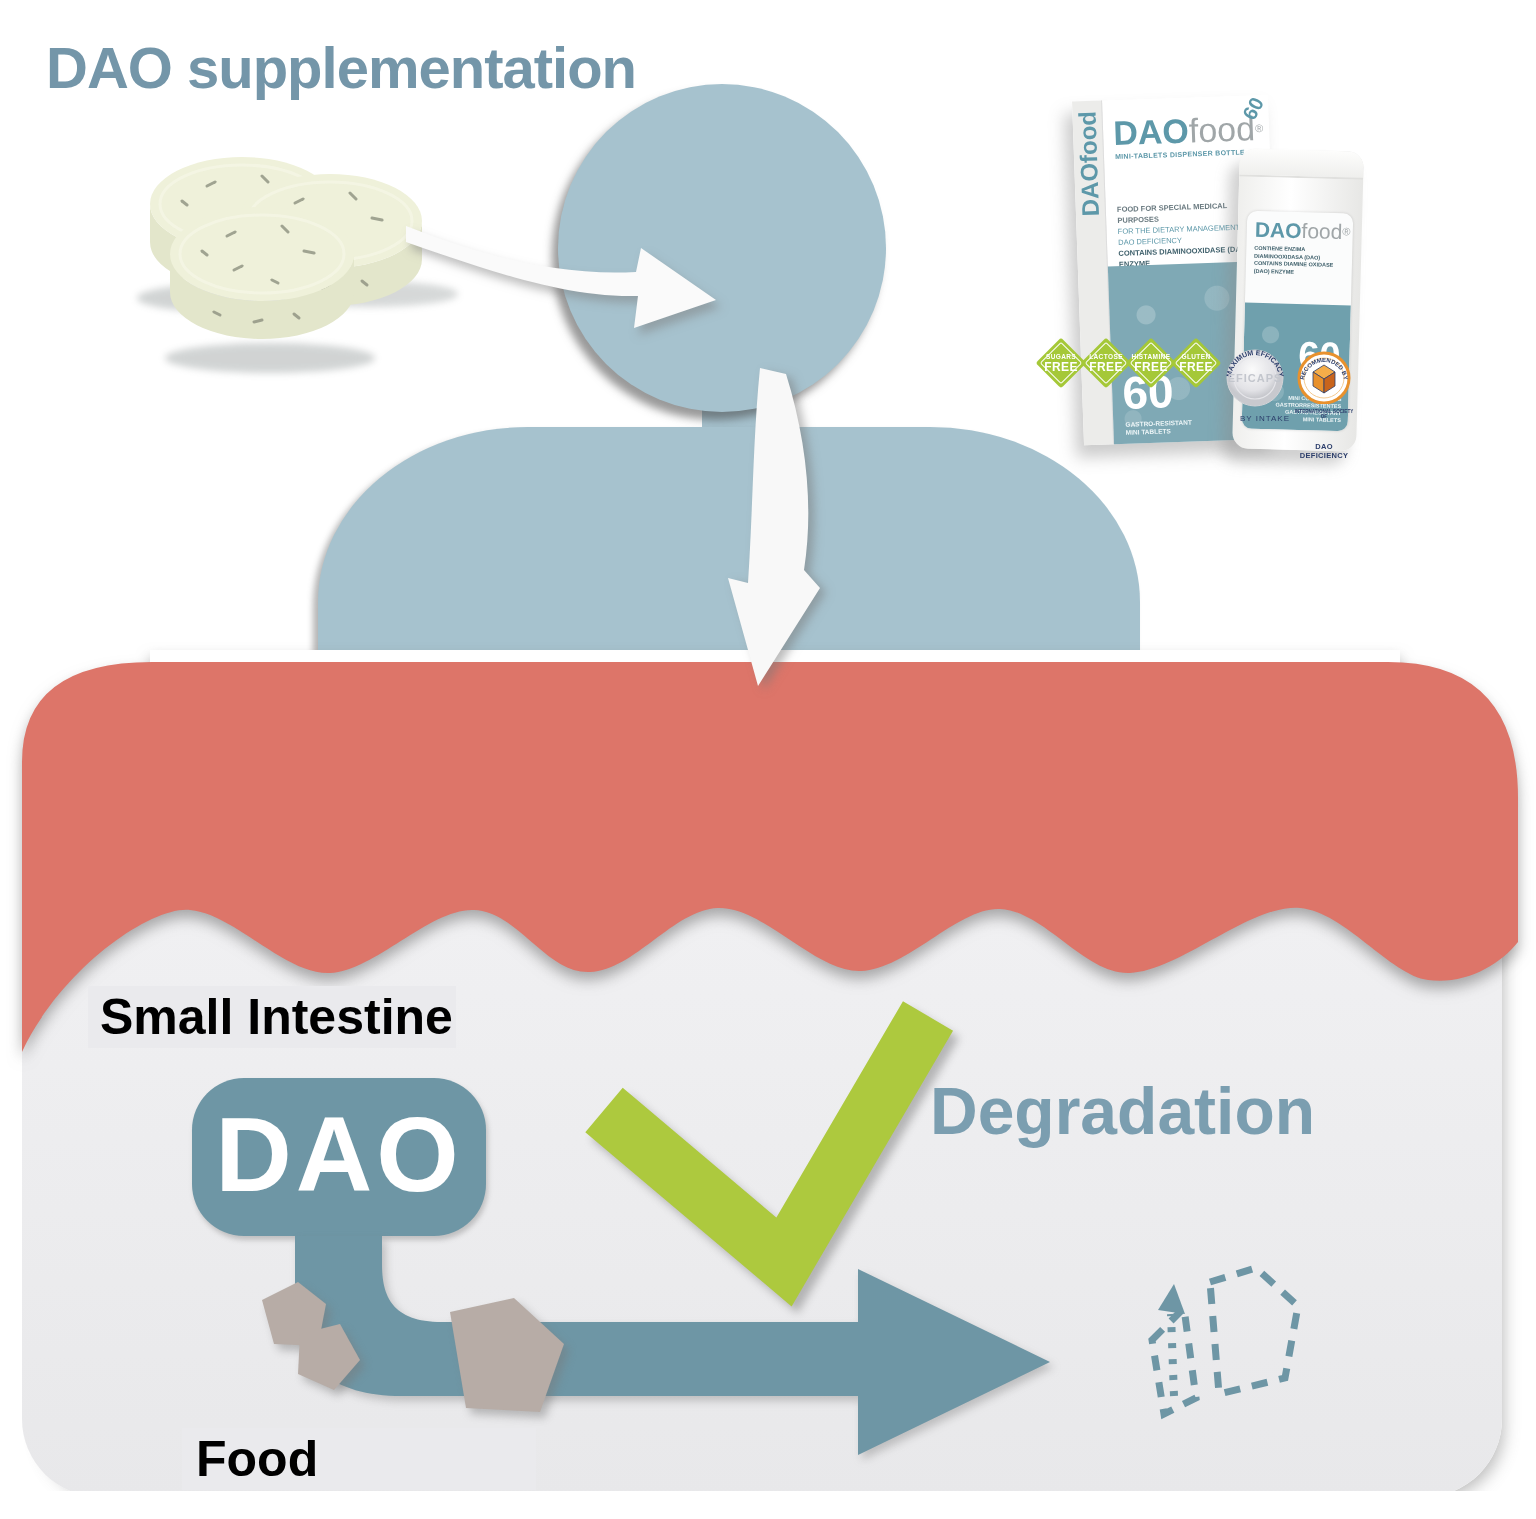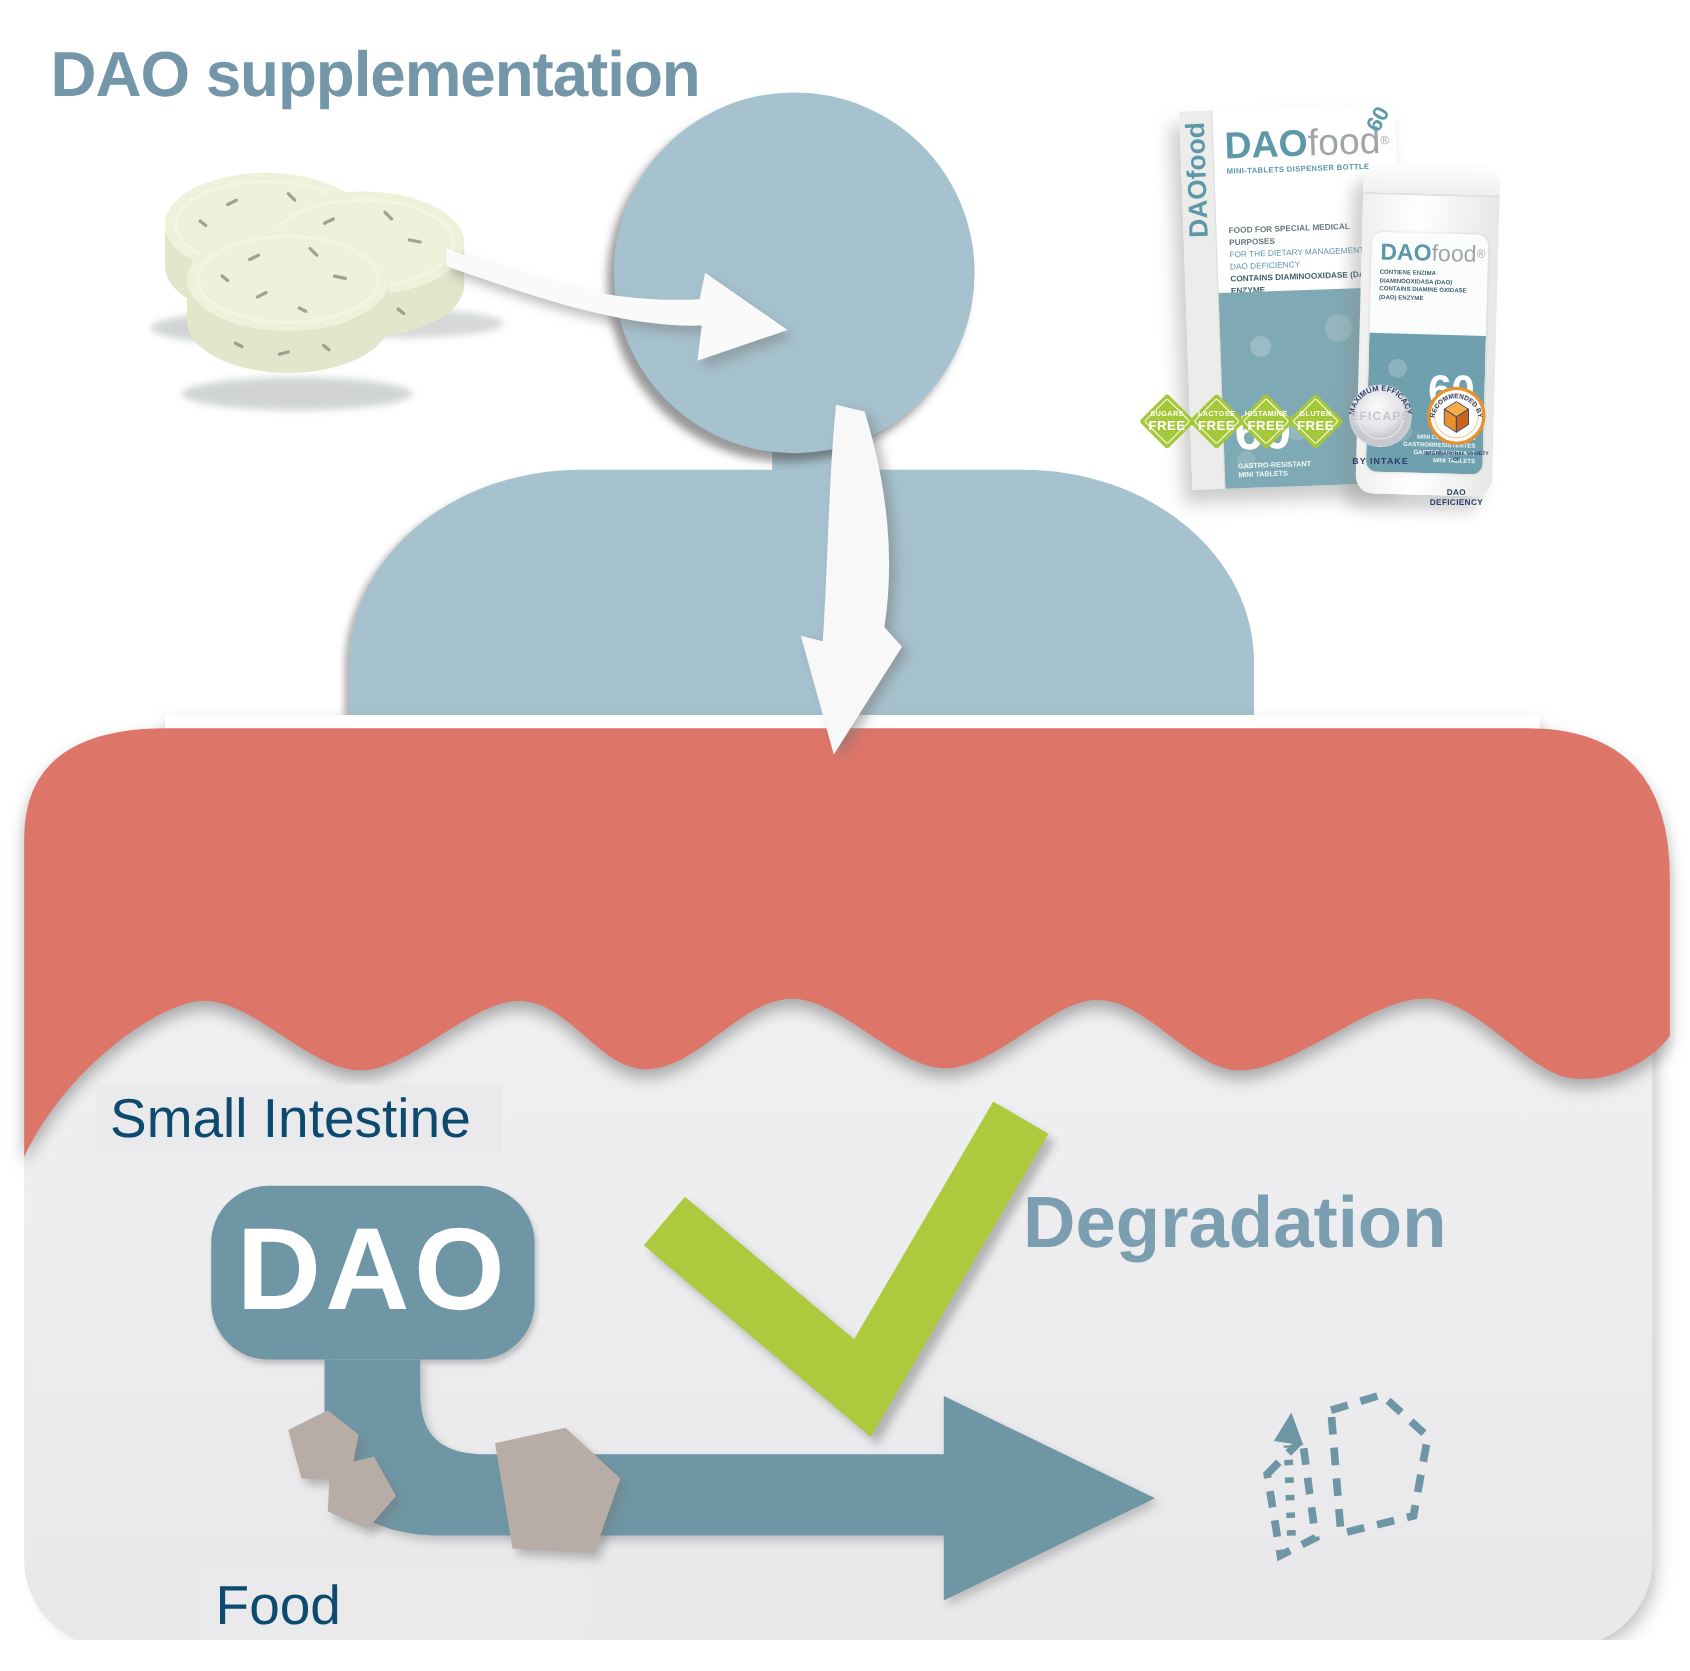--- a/index.html
+++ b/index.html
@@ -67,47 +67,47 @@
   .bl-brand{font-size:21px;line-height:21px;white-space:nowrap;}
   .bl-lines{font-size:5.5px;line-height:7.5px;color:#41626d;font-weight:bold;margin-top:5px;}
   .bl-teal{position:absolute;top:92px;left:0;right:0;bottom:0;background:#6fa0ad;color:#fff;
       background-image:radial-gradient(circle at 25% 25%, rgba(255,255,255,.2) 8px, transparent 9px),
                        radial-gradient(circle at 30% 70%, rgba(255,255,255,.16) 9px, transparent 10px);}
   .bl-60{position:absolute;right:9px;top:30px;font-size:38px;font-weight:bold;}
   .bl-cap{position:absolute;right:7px;bottom:7px;font-size:5.5px;line-height:7px;text-align:right;
           color:#ecf4f6;font-weight:bold;}
 
   
-  .badges{position:absolute;left:1036px;top:352px;display:flex;z-index:4;justify-content:center;}
+  .badges{position:absolute;left:1036px;top:332px;display:flex;z-index:4;justify-content:center;}
   .free-badge{position:relative;width:50px;height:62px;margin-right:-5px;}
   .diamond{position:absolute;left:7px;top:13px;width:36px;height:36px;background:#a5c838;
            transform:rotate(45deg);border-radius:3px;}
   .diamond::after{content:"";position:absolute;inset:3px;border:1.5px solid rgba(255,255,255,.95);
            border-radius:2px;}
   .free-text{position:absolute;left:0;top:13px;width:50px;height:36px;display:flex;
              flex-direction:column;align-items:center;justify-content:center;color:#fff;}
   .free-top{font-size:6.5px;font-weight:bold;letter-spacing:.4px;}
   .free-main{font-size:12px;font-weight:bold;letter-spacing:.4px;}
   .coin-wrap{position:absolute;left:1220px;top:348px;width:70px;text-align:center;z-index:4;}
-  .by-intake{font-size:8px;color:#2c3e6b;font-weight:bold;letter-spacing:1px;margin-top:2px;}
+  .by-intake{font-size:8px;color:#2c3e6b;font-weight:normal;letter-spacing:1px;margin-top:2px;text-align:right;}
   .rec-wrap{position:absolute;left:1292px;top:350px;width:64px;text-align:center;z-index:4;}
   .soc1{font-size:4.6px;color:#2c3e6b;font-weight:bold;margin-top:1px;}
   .soc2{font-size:7.5px;color:#2c3e6b;font-weight:bold;letter-spacing:.3px;margin-top:23px;}
 
   
   .banner-svg{left:0;top:640px;width:1536px;height:480px;z-index:4;
               filter:drop-shadow(0 8px 7px rgba(95,95,95,.5));}
   .banner-text{position:absolute;left:270px;top:712px;width:1000px;text-align:center;
                font-size:74px;font-weight:bold;color:#ffffff;line-height:106px;z-index:5;}
 
   
   .panel{position:absolute;left:22px;top:700px;width:1480px;height:797px;border-radius:78px;
          background:linear-gradient(180deg,#f3f3f5,#ededef 55%,#e8e8ea);
          box-shadow:10px 10px 16px -8px rgba(110,110,110,.45);z-index:2;}
-  .label-strip{position:absolute;background:#eaeaed;color:#0c4a6e;font-weight:normal;z-index:5;}
+  .label-strip{position:absolute;background:#eaeaed;color:#000000;font-weight:bold;z-index:5;}
   #smallIntestine{left:88px;top:986px;width:356px;height:62px;font-size:50px;line-height:62px;
                   padding-left:12px;}
   #foodHistamine{left:182px;top:1428px;width:340px;height:62px;font-size:50px;line-height:62px;
                   padding-left:14px;}
   .dao-chip{position:absolute;left:192px;top:1078px;width:294px;height:158px;border-radius:52px;
             background:#6e96a5;color:#fff;font-size:106px;font-weight:bold;text-align:center;
             line-height:152px;letter-spacing:4px;z-index:5;box-shadow:2px 4px 5px rgba(110,110,110,.35);}
   .check-svg{left:576px;top:998px;width:380px;height:280px;z-index:5;
              filter:drop-shadow(6px 7px 4px rgba(110,110,110,.45));}
   .degradation{position:absolute;left:930px;top:1064px;width:510px;text-align:left;

